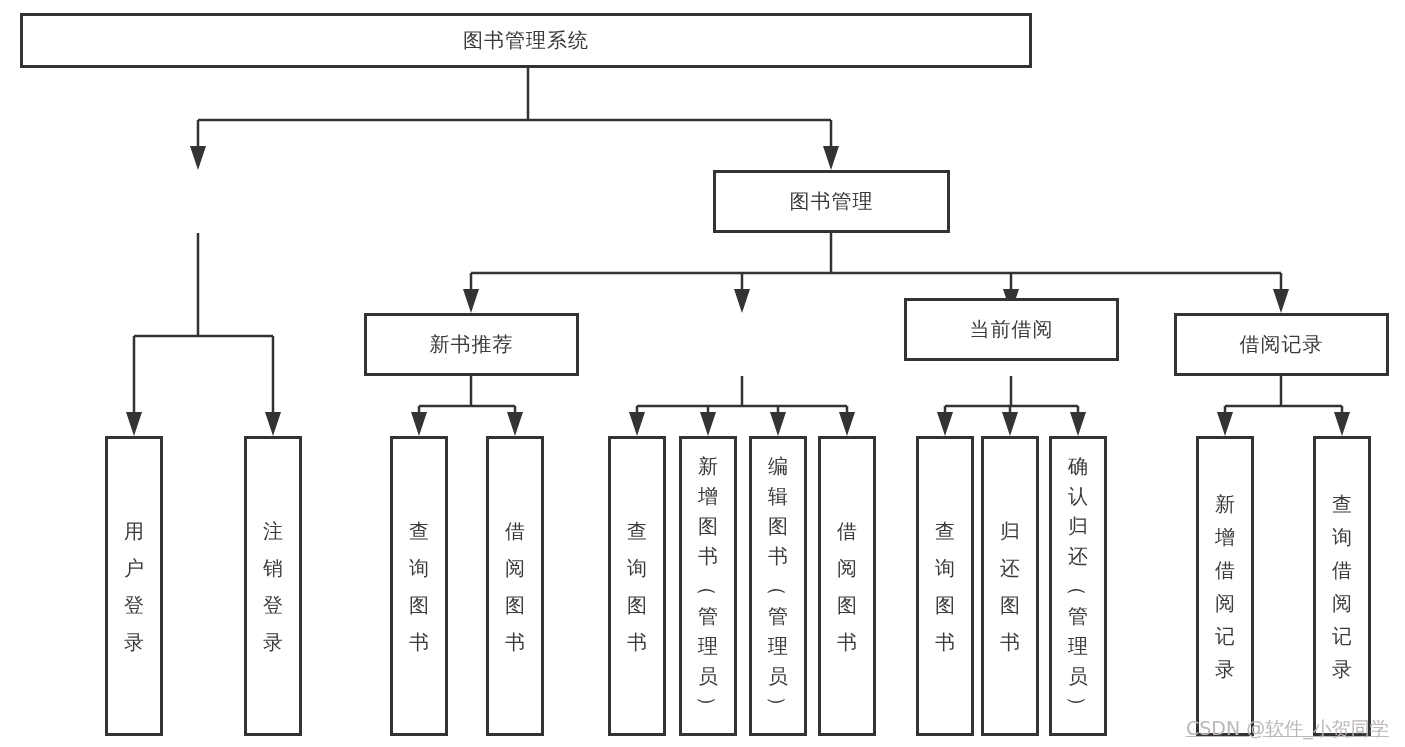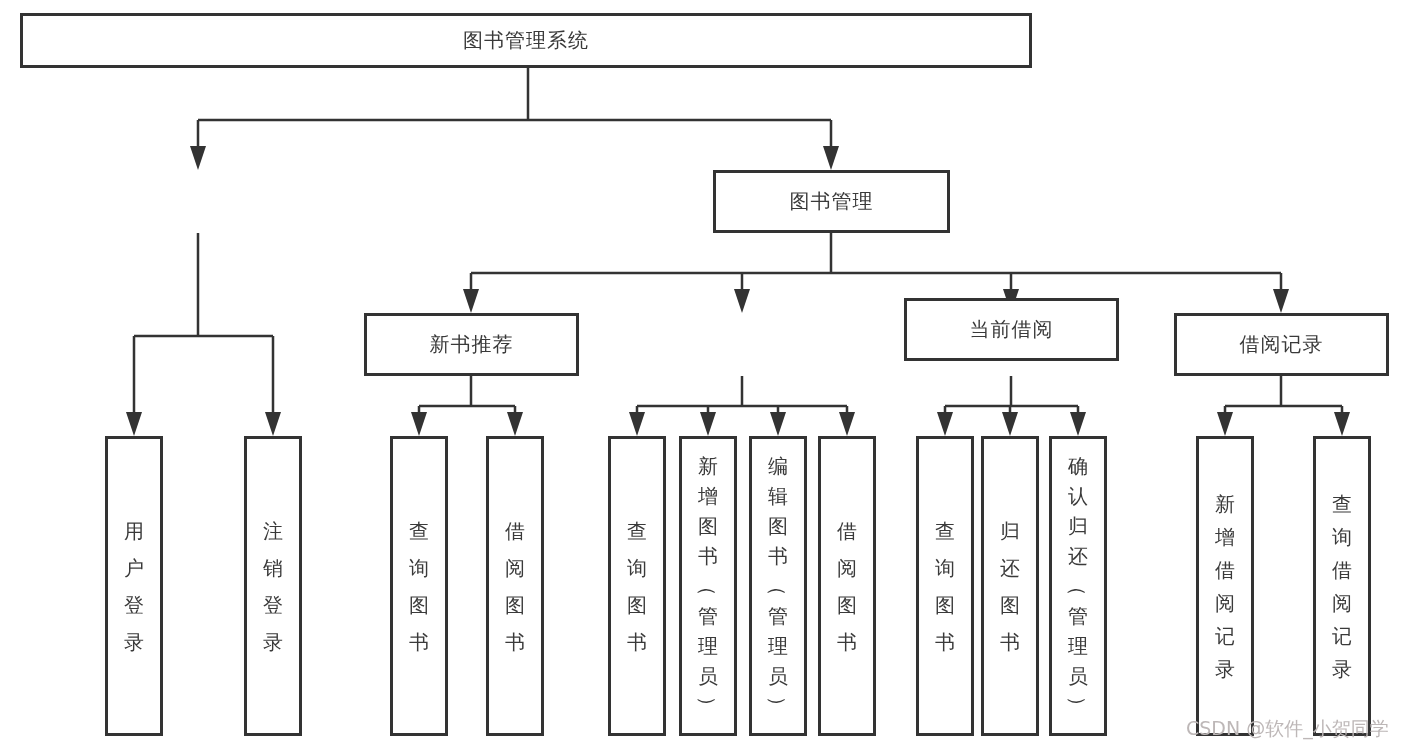--- a/index.html
+++ b/index.html
@@ -20,21 +20,21 @@
   .hbox .label{white-space:nowrap;letter-spacing:1px;}
   .vbox{flex-direction:column;}
   .vtext{display:flex;flex-direction:column;align-items:center;justify-content:center;}
   .vtext span{display:block;line-height:1;height:20px;}
   .vtext.g4{gap:17px;}
   .vtext.g6{gap:13px;}
   .vtext.g9{gap:10px;}
   .vtext span.rot{transform:rotate(90deg);}
   .watermark{
     position:absolute;left:1186px;top:716px;
-    font-size:19px;color:var(--wm,#bdb7b7);white-space:nowrap;z-index:5;
+    font-size:19px;color:var(--wm,#bdb7b7);white-space:nowrap;z-index:5;text-decoration:underline;
   }
 </style>
 </head>
 <body>
 
 <div class="stage">
 
   <svg class="connectors" viewBox="0 0 1405 747" aria-hidden="true">
 
     <path d="M528 68V120 M198 120H831 M198 120V150 M831 120V150"></path>

